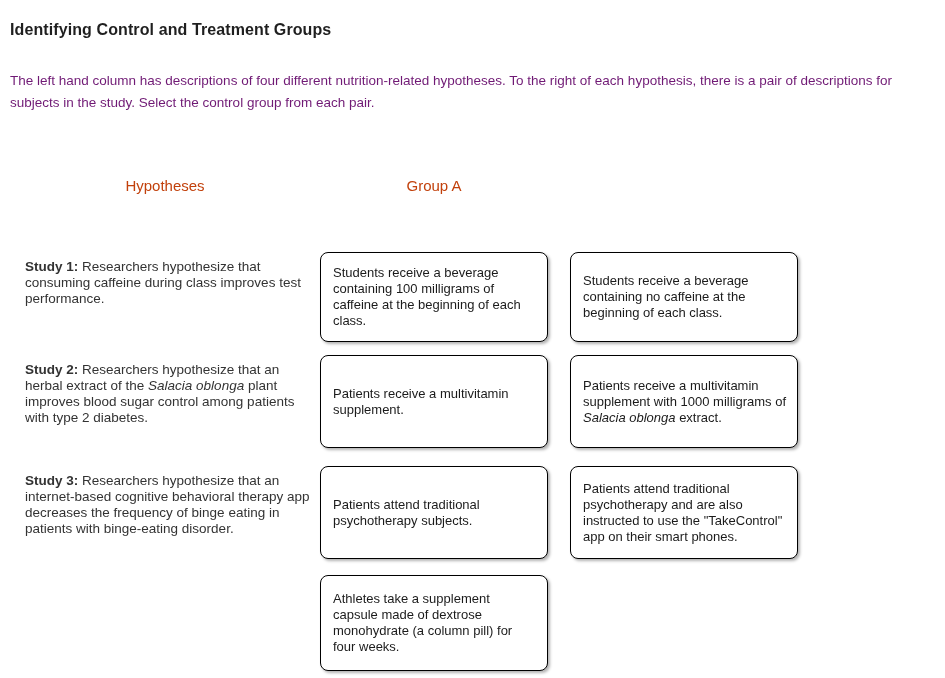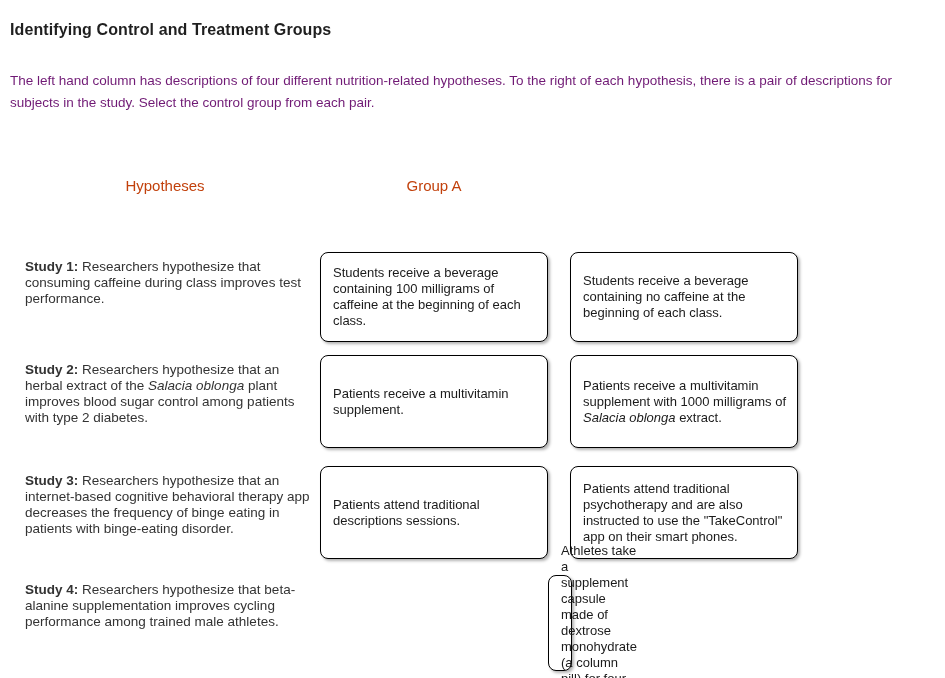--- a/index.html
+++ b/index.html
@@ -116,30 +116,29 @@
       </div>
       <div class="spacer"></div>
       <div class="option-box">
         <span><span>Patients receive a multivitamin supplement with 1000 milligrams of </span><i>Salacia oblonga</i><span> extract.</span></span>
       </div>
     </div>
 
     <div class="grid study-row r3">
       <div class="hypothesis"><b>Study 3:</b><span> Researchers hypothesize that an internet-based cognitive behavioral therapy app decreases the frequency of binge eating in patients with binge-eating disorder.</span></div>
       <div class="option-box">
-        <span><span>Patients attend traditional descriptions sessions.</span></span>
+        <span><span>Patients attend traditional psychotherapy subjects.</span></span>
       </div>
       <div class="spacer"></div>
       <div class="option-box">
         <span><span>Patients attend traditional psychotherapy and are also instructed to use the "TakeControl" app on their smart phones.</span></span>
       </div>
     </div>
 
     <div class="grid study-row r4">
-      <div class="hypothesis"><b>Study 4:</b><span> Researchers hypothesize that beta-alanine supplementation improves cycling performance among trained male athletes.</span></div>
       <div class="spacer"></div>
       <div class="option-box">
         <span><span>Athletes take a supplement capsule made of dextrose monohydrate (a column pill) for four weeks.</span></span>
       </div>
     </div>
 
   </div>
 </div>
 
 </body></html>

